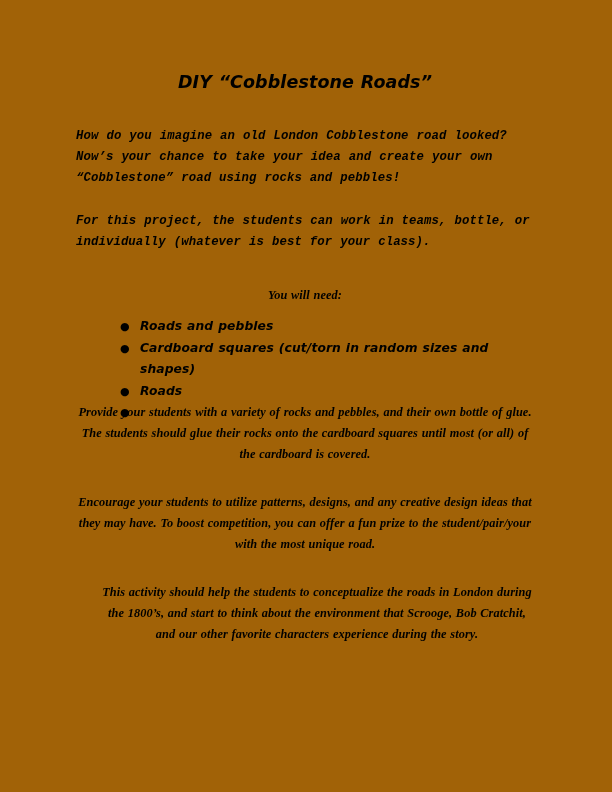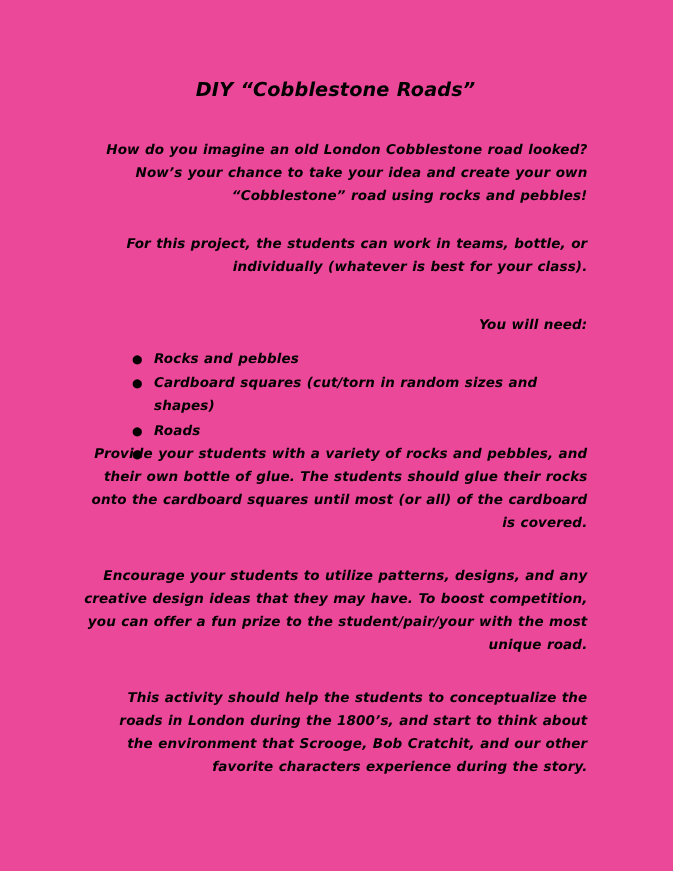--- a/index.html
+++ b/index.html
@@ -5,21 +5,21 @@
   html, body {
     margin: 0;
     padding: 0;
     background: #ffffff;
   }
 
   .page {
     position: relative;
     width: 612px;
     height: 792px;
-    background: #ec4899;
+    background: #a16207;
     overflow: hidden;
     font-family: "DejaVu Sans", sans-serif;
     color: #000000;
     -webkit-font-smoothing: none;
   }
 
   .content {
     position: absolute;
     left: 76px;
     top: 0;
@@ -45,25 +45,27 @@
     font-style: italic;
   }
 
   .para {
     margin: 0;
     font-size: 12.3px;
     line-height: 21px;
   }
 
   .para.centered {
-    text-align: right;
+    text-align: left;
+    font-family: Liberation Mono, monospace;
   }
 
   .para.left {
-    text-align: right;
+    text-align: center;
+    font-family: Liberation Serif, serif;
   }
 
   .block-intro {
     margin-top: 33px;
   }
 
   .block-project {
     margin-top: 22px;
   }
 
@@ -109,21 +111,21 @@
 
     <p class="para centered hand block-intro">How do you imagine an old London Cobblestone road looked? Now’s your chance to take your idea and create your own “Cobblestone” road using rocks and pebbles!</p>
 
     <p class="para centered hand block-project">For this project, the students can work in teams, bottle, or individually (whatever is best for your class).</p>
 
     <p class="para left hand block-need-heading">You will need:</p>
 
     <ul class="needs-list">
       <li class="hand">
         <span class="bullet">●</span>
-        <span>Rocks and pebbles</span>
+        <span>Roads and pebbles</span>
       </li>
       <li class="hand">
         <span class="bullet">●</span>
         <span>Cardboard squares (cut/torn in random sizes and shapes)</span>
       </li>
       <li class="hand">
         <span class="bullet">●</span>
         <span>Roads</span>
       </li>
       <li class="hand">

